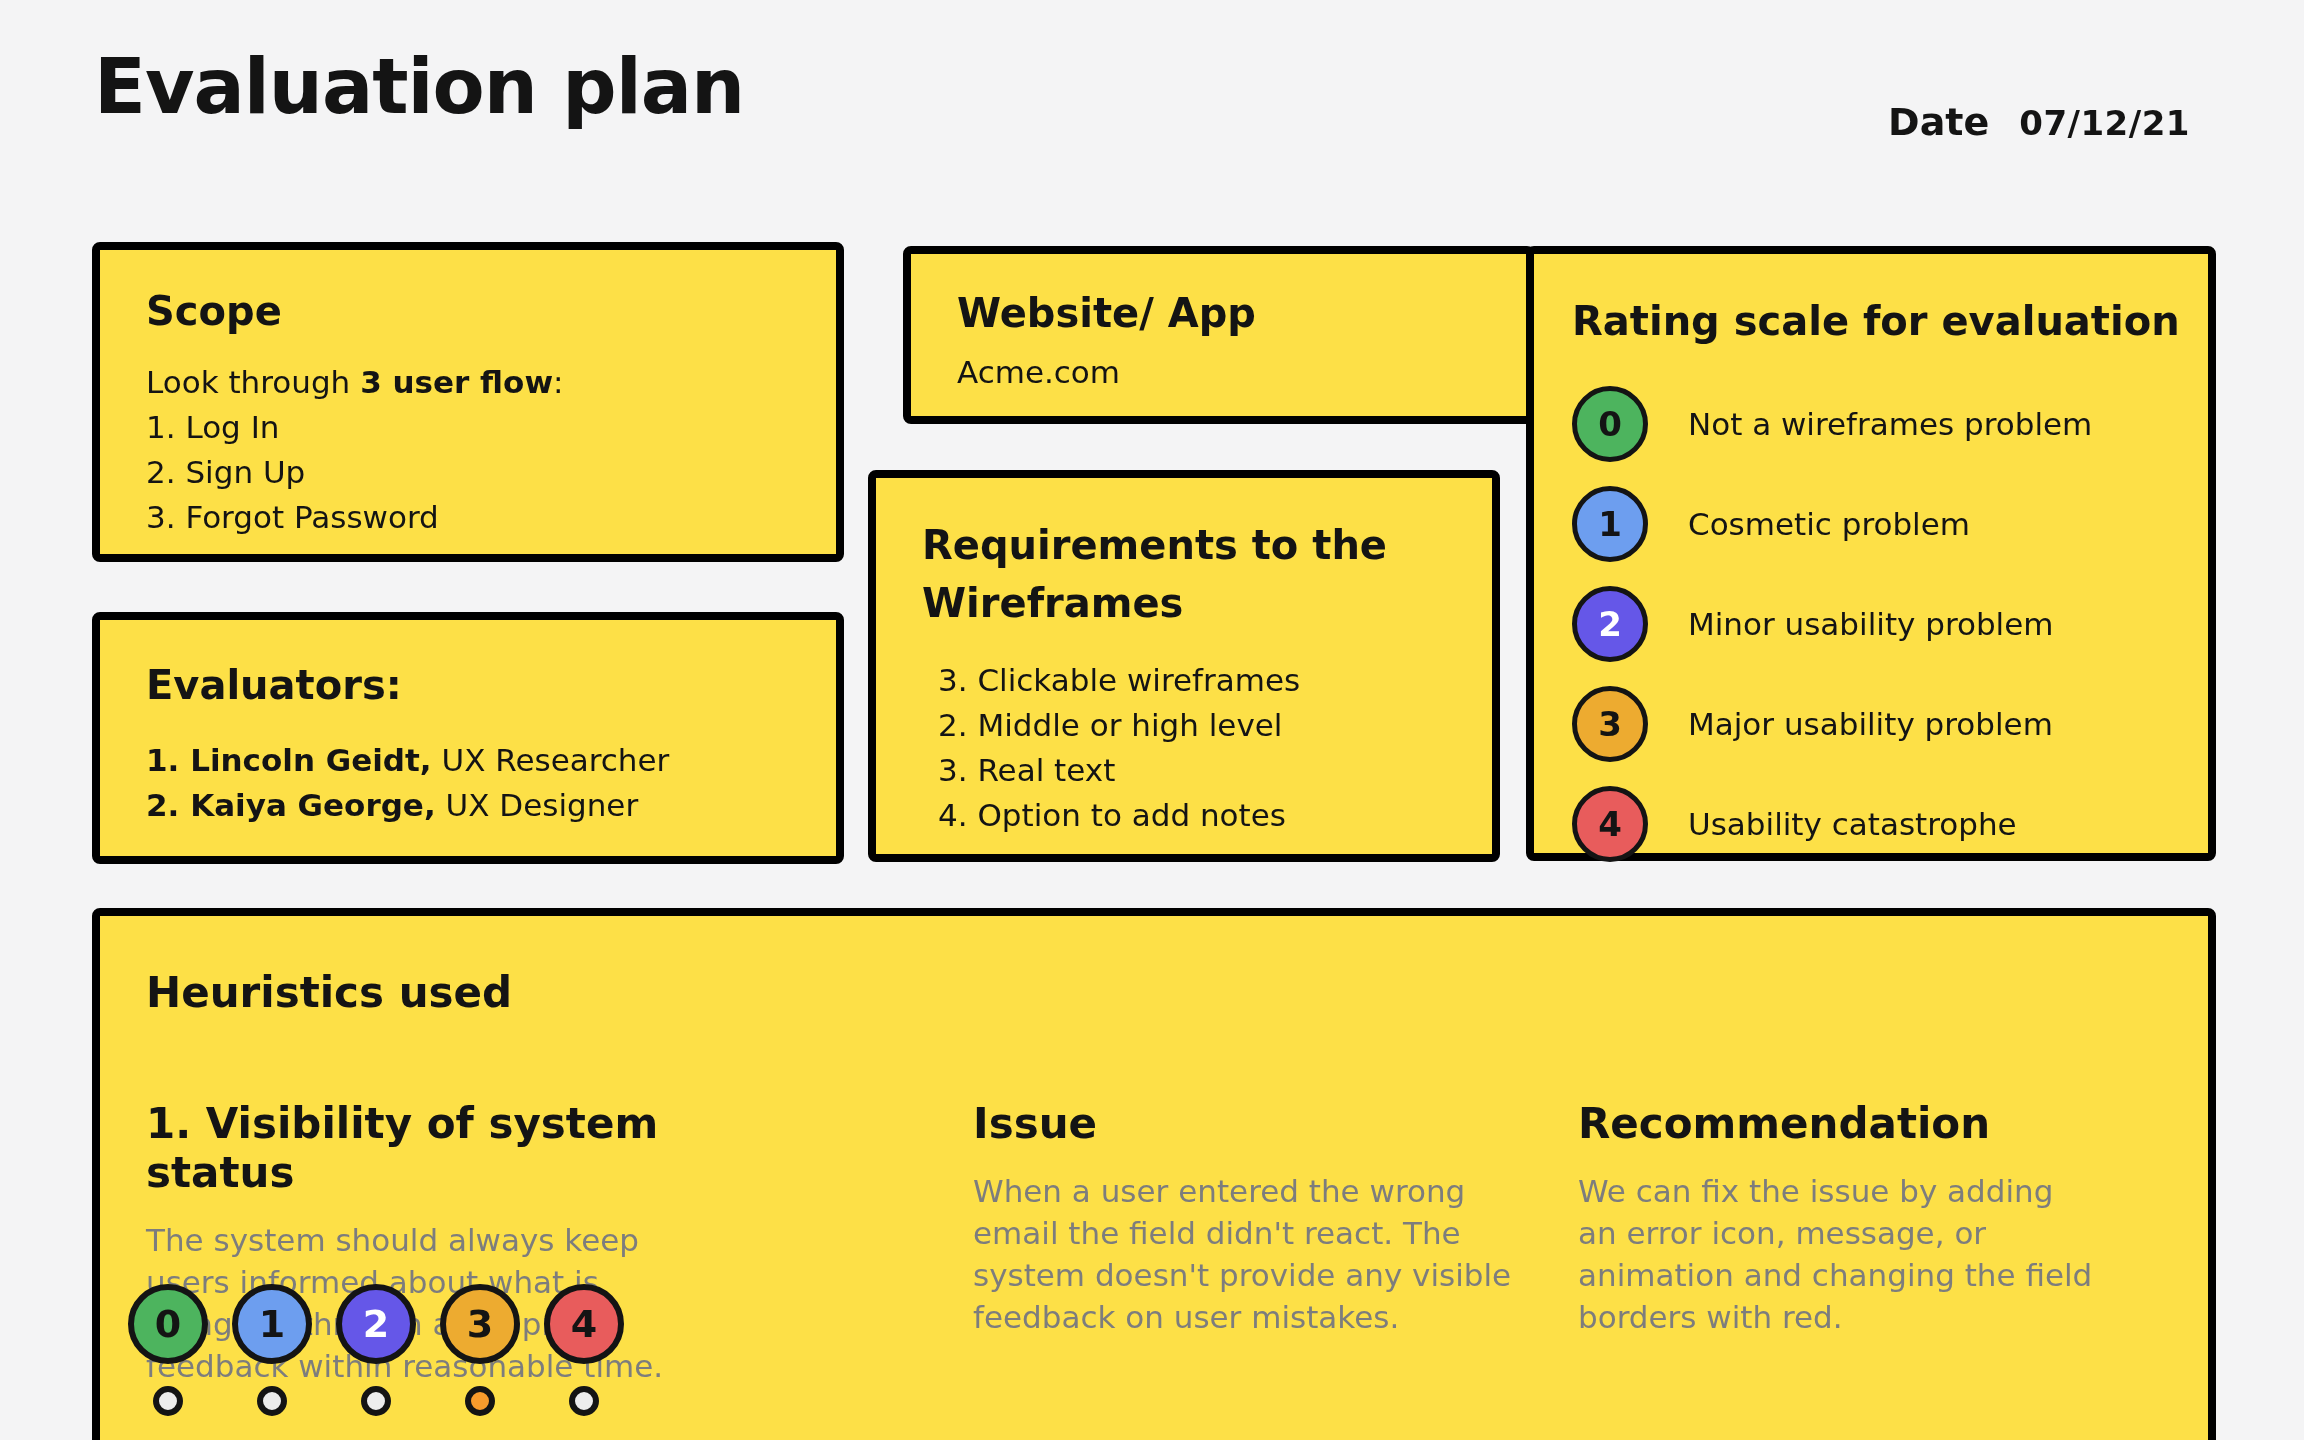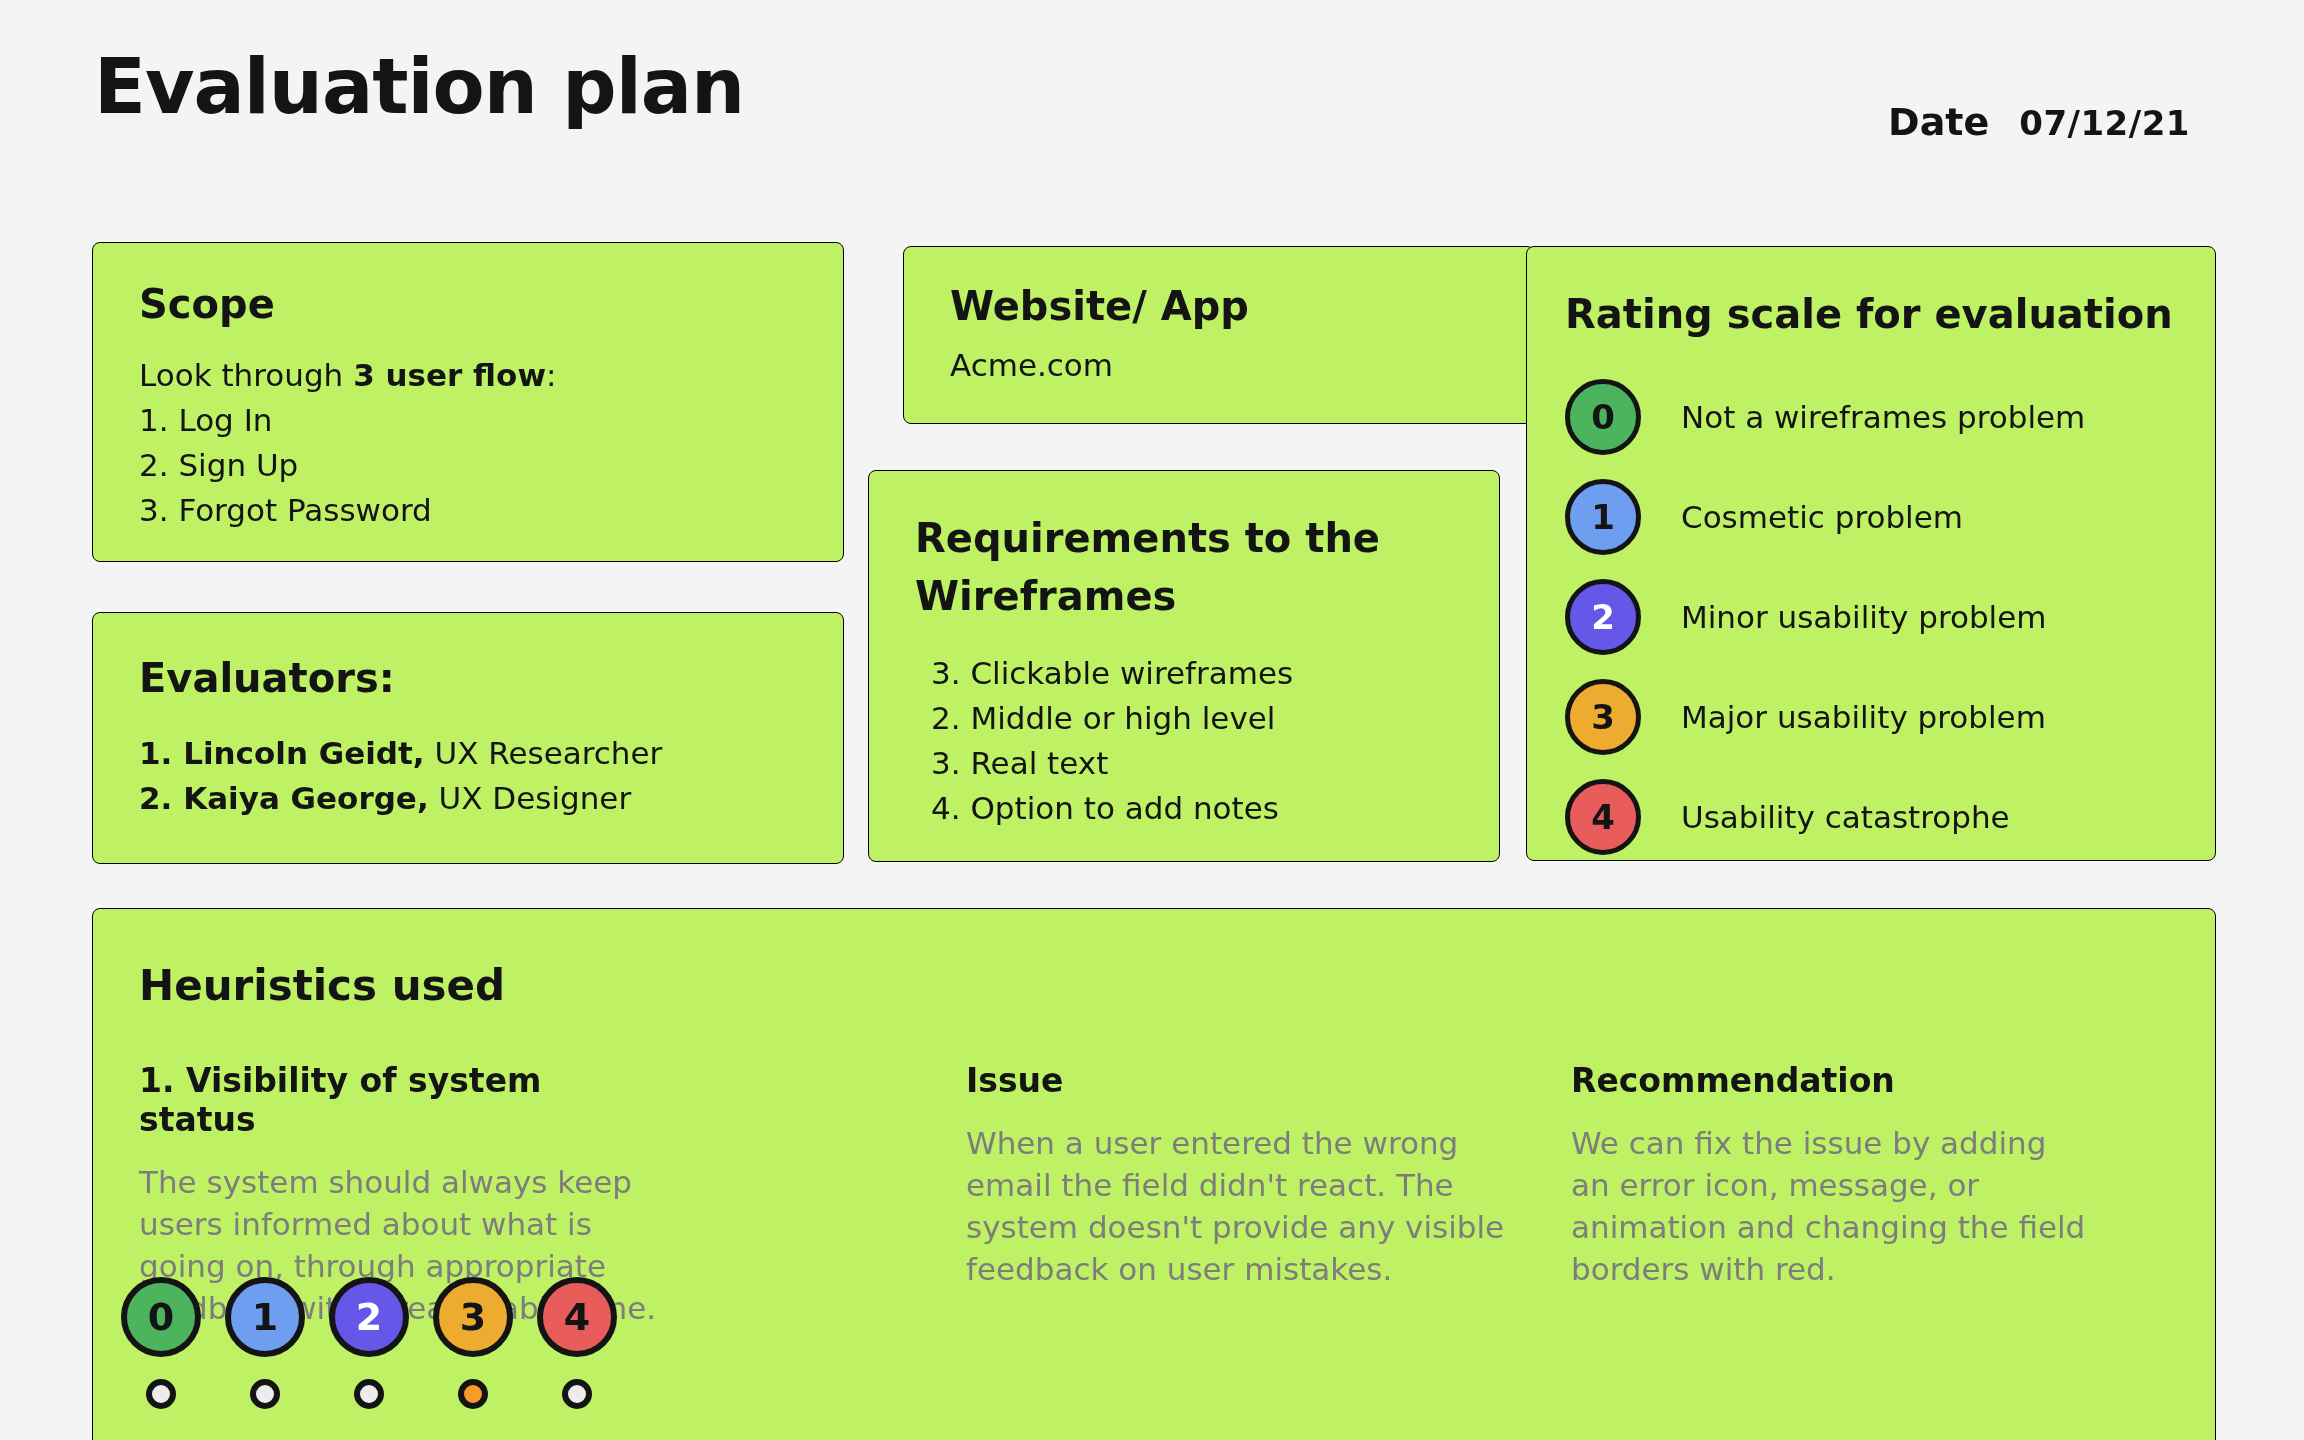--- a/index.html
+++ b/index.html
@@ -18,22 +18,22 @@
   }
   .date-wrap {
     position: absolute; right: 114px; top: 100px;
     display: flex; align-items: baseline; gap: 30px;
   }
   .date-label { font-size: 38px; font-weight: 800; }
   .date-value { font-size: 34px; font-weight: 700; letter-spacing: 0.5px; }
 
   .box {
     position: absolute;
-    background: #bef264;
-    border: 1px solid #000000;
+    background: #fde047;
+    border: 8px solid #000000;
     border-radius: 8px;
   }
   .box-h { font-size: 40px; font-weight: 800; }
   .body-text { font-size: 31px; line-height: 45px; }
   .bold { font-weight: 700; }
 
   
   .scope-box   { left: 92px;  top: 242px; width: 752px; height: 320px; padding: 38px 40px 0 46px; }
   .scope-box .box-h { margin-bottom: 26px; }
 
@@ -62,21 +62,21 @@
   }
   .scale-label { font-size: 31px; margin-left: 40px; }
 
   
   .heuristics-box { left: 92px; top: 908px; width: 2124px; height: 562px; padding: 52px 0 0 46px; }
   .heuristics-box .box-h { font-size: 42px; margin-bottom: 56px; }
   .heur-col { position: absolute; top: 152px; }
   .heur-col-1 { left: 46px;   width: 530px; }
   .heur-col-2 { left: 873px;  width: 540px; }
   .heur-col-3 { left: 1478px; width: 520px; }
-  .col-h { font-size: 33px; font-weight: 800; margin-bottom: 22px; }
+  .col-h { font-size: 42px; font-weight: 800; margin-bottom: 22px; margin-top: 31px; }
   .col-p { font-size: 31px; line-height: 42px; color: #7d7d7d; }
 
   .rating-row {
     position: absolute; left: 28px; top: 368px;
     display: flex; gap: 24px;
   }
   .rating-option { display: flex; flex-direction: column; align-items: center; width: 80px; }
   .rating-circle {
     width: 80px; height: 80px; border-radius: 50%;
     border: 6px solid #141414;

